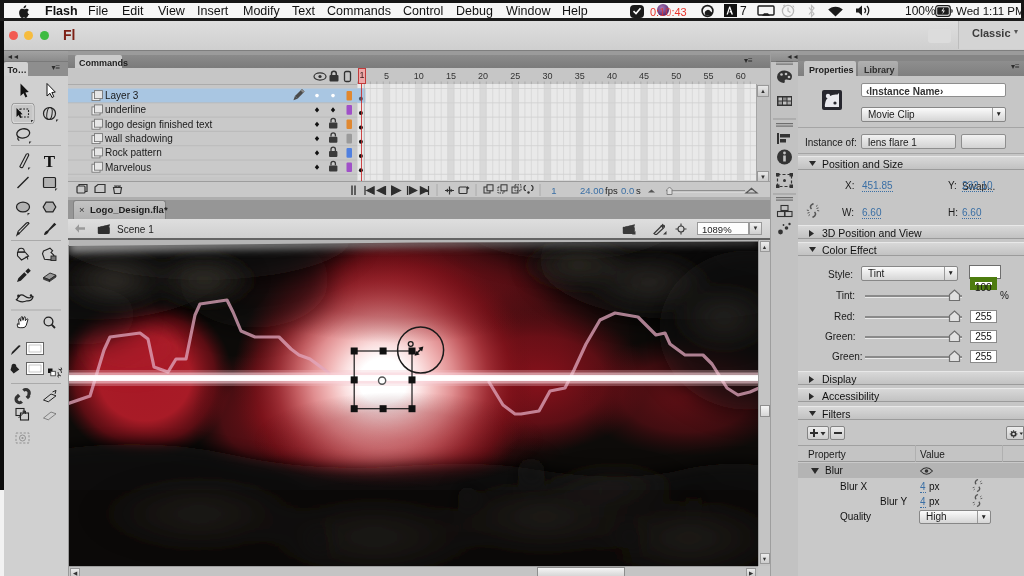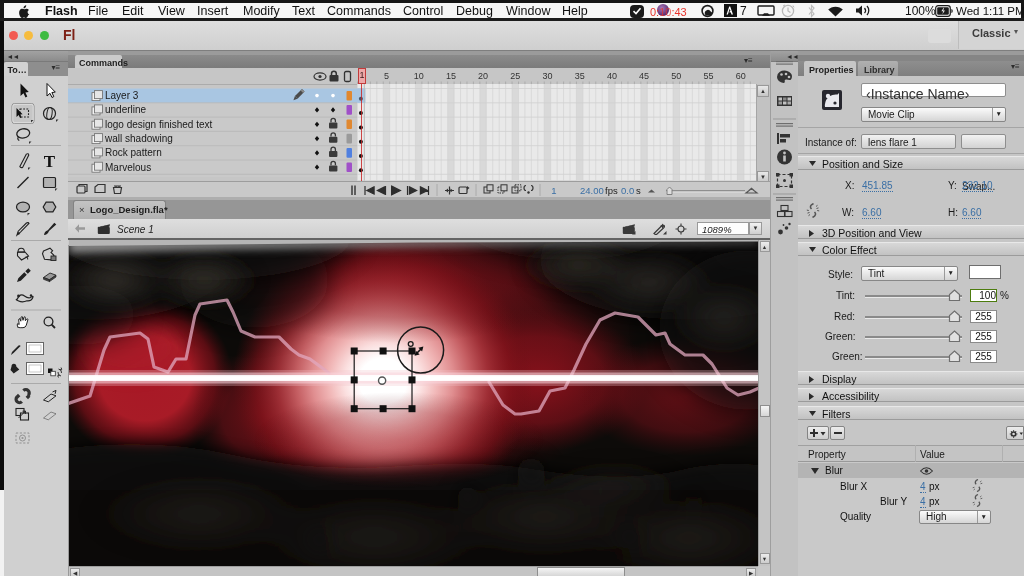--- a/index.html
+++ b/index.html
@@ -399,21 +399,21 @@
   </svg>
 </div>
 
 <div class="abs" id="doctabs" style="left:68px;top:197px;width:702px;height:22px;background:#969696;">
   <div class="abs" style="left:0;top:0;width:702px;height:3px;background:#aeaeae;"></div>
   <div class="abs" style="left:5px;top:3px;width:93px;height:19px;background:linear-gradient(#c3c3c3,#b2b2b2);border:1px solid #838383;border-bottom:none;border-radius:3px 3px 0 0;box-sizing:border-box;"></div>
   <div class="tx" style="left:11px;top:7px;font-size:9.5px;color:#333;">×</div>
   <div class="tx" style="left:22px;top:7px;font-size:9.5px;font-weight:bold;color:#1c1c1c;">Logo_Design.fla*</div>
 </div>
 
-<div class="abs" id="scenebar" style="left:68px;top:219px;width:702px;height:26px;background:linear-gradient(#dedede,#c9c9c9);font-style:italic;">
+<div class="abs" id="scenebar" style="left:68px;top:219px;width:702px;height:26px;background:linear-gradient(#dedede,#c9c9c9);">
   <svg class="abs" style="left:6px;top:4px;" width="12" height="11" viewBox="0 0 12 11">
       <path d="M11 4.2H5V1.2L1 5.5l4 4.3V6.8h6z" fill="#9a9a9a"></path>
     </svg>
   <svg class="abs" style="left:29px;top:3.5px;" width="14" height="12" viewBox="0 0 14 12">
     <rect x="0.8" y="4" width="12" height="7" rx="1" fill="#2e2e2e"></rect>
     <path d="M0.8 4 L13 1.2 12.4 3.8 1 6z" fill="#2e2e2e"></path>
     <path d="M2.5 3.4 l2-1.8 M5.7 2.7 l2-1.8 M9 2 l2-1.7" stroke="#ddd" stroke-width="1"></path>
   </svg>
   <div class="tx" style="left:49px;top:4.5px;font-size:10px;color:#222;">Scene 1</div>
 
@@ -659,21 +659,21 @@
   <div class="abs" style="left:60px;top:10px;width:40px;height:15px;background:linear-gradient(#b0b0b0,#9c9c9c);border-radius:2px 2px 0 0;"></div>
   <div class="tx" style="left:66px;top:13.5px;font-size:9px;font-weight:bold;color:#2e2e2e;">Library</div>
   <div class="tx" style="left:213px;top:11px;font-size:8px;color:#2c2c2c;">▾≡</div>
   <div class="abs" style="left:24px;top:39px;width:20px;height:20px;background:#26262e;border-radius:2px;"></div>
   <svg class="abs" style="left:24px;top:39px;" width="20" height="20" viewBox="0 0 20 20">
       <path d="M3 17 A11 11 0 0115.5 4.5 L17 3 V17z" fill="#e8e8ee"></path>
       <circle cx="6" cy="6" r="2.2" fill="#e8e8ee"></circle>
       <circle cx="13" cy="13" r="1.6" fill="#26262e"></circle>
     </svg>
   <div class="abs" style="left:63px;top:32px;width:145px;height:14px;background:#fff;border:1px solid #8e8e8e;border-radius:2px;box-sizing:border-box;"></div>
-  <div class="tx" style="left:68px;top:35px;font-size:14px;color:#333;">‹Instance Name›</div>
+  <div class="tx" style="left:68px;top:35px;font-size:10px;color:#333;font-weight:bold;">‹Instance Name›</div>
   <div class="abs" style="left:63px;top:56px;width:145px;height:15px;background:linear-gradient(#fbfbfb,#d5d5d5);border:1px solid #878787;border-radius:2px;box-sizing:border-box;"></div>
     <div class="abs" style="left:194px;top:57px;width:1px;height:13px;background:#9a9a9a;"></div>
     <div class="tx" style="left:197.5px;top:59.0px;font-size:6.5px;color:#222;">▼</div>
     <div class="tx" style="left:70px;top:57.5px;font-size:10px;color:#1a1a1a;">Movie Clip</div>
   <div class="abs" style="left:0;top:76px;width:226px;height:1px;background:#a5a5a5;"></div>
   <div class="tx" style="left:7px;top:86px;font-size:10px;color:#1a1a1a;">Instance of:</div>
   <div class="abs" style="left:63px;top:83px;width:95px;height:15px;background:linear-gradient(#f2f2f2,#d2d2d2);border:1px solid #8e8e8e;border-radius:2px;box-sizing:border-box;"></div>
   <div class="tx" style="left:70px;top:86px;font-size:10px;color:#1a1a1a;">lens flare 1</div>
   <div class="abs" style="left:163px;top:83px;width:45px;height:15px;background:linear-gradient(#f2f2f2,#d2d2d2);border:1px solid #8e8e8e;border-radius:2px;box-sizing:border-box;"></div>
   <div class="tx" style="left:164px;top:86px;font-size:10px;color:#1a1a1a;margin-top:44px;">Swap...</div>
@@ -710,21 +710,21 @@
   <div class="abs" style="left:63px;top:215px;width:97px;height:15px;background:linear-gradient(#fbfbfb,#d5d5d5);border:1px solid #878787;border-radius:2px;box-sizing:border-box;"></div>
     <div class="abs" style="left:146px;top:216px;width:1px;height:13px;background:#9a9a9a;"></div>
     <div class="tx" style="left:149.5px;top:218.0px;font-size:6.5px;color:#222;">▼</div>
     <div class="tx" style="left:70px;top:216.5px;font-size:10px;color:#1a1a1a;">Tint</div>
   <div class="abs" style="left:171px;top:214px;width:32px;height:14px;background:#fff;border:1px solid #6e6e6e;box-sizing:border-box;"></div>
   <div class="tx" style="left:38px;top:239px;font-size:10px;color:#1a1a1a;">Tint:</div>
     <div class="abs" style="left:67px;top:244px;width:97px;height:2px;background:#8a8a8a;border-bottom:1px solid #e8e8e8;"></div>
     <svg class="abs" style="left:150px;top:238px;" width="13" height="13" viewBox="0 0 13 13">
       <path d="M1.5 11.5 v-6 L6.5 1 l5 4.5 v6z" fill="#e0e0e0" stroke="#6e6e6e" stroke-width="1.2"></path>
     </svg>
-    <div class="abs" style="left:172px;top:238px;width:27px;height:13px;background:#fff;border:1px solid #4d7c0f;box-sizing:border-box;font-size:10px;color:#111;text-align:right;line-height:11px;">100</div>
+    <div class="abs" style="left:172px;top:226px;width:27px;height:13px;background:#fff;border:5px solid #4d7c0f;box-sizing:border-box;font-size:10px;color:#111;text-align:left;line-height:11px;">100</div>
     <div class="tx" style="left:202px;top:239px;font-size:10px;color:#1a1a1a;">%</div>
   <div class="tx" style="left:36px;top:260px;font-size:10px;color:#1a1a1a;">Red:</div>
     <div class="abs" style="left:67px;top:265px;width:97px;height:2px;background:#8a8a8a;border-bottom:1px solid #e8e8e8;"></div>
     <svg class="abs" style="left:150px;top:259px;" width="13" height="13" viewBox="0 0 13 13">
       <path d="M1.5 11.5 v-6 L6.5 1 l5 4.5 v6z" fill="#e0e0e0" stroke="#6e6e6e" stroke-width="1.2"></path>
     </svg>
     <div class="abs" style="left:172px;top:259px;width:27px;height:13px;background:#fff;border:1px solid #8a8a8a;box-sizing:border-box;font-size:10px;color:#111;text-align:center;line-height:11px;">255</div>
   <div class="tx" style="left:27px;top:280px;font-size:10px;color:#1a1a1a;">Green:</div>
     <div class="abs" style="left:67px;top:285px;width:97px;height:2px;background:#8a8a8a;border-bottom:1px solid #e8e8e8;"></div>
     <svg class="abs" style="left:150px;top:279px;" width="13" height="13" viewBox="0 0 13 13">

